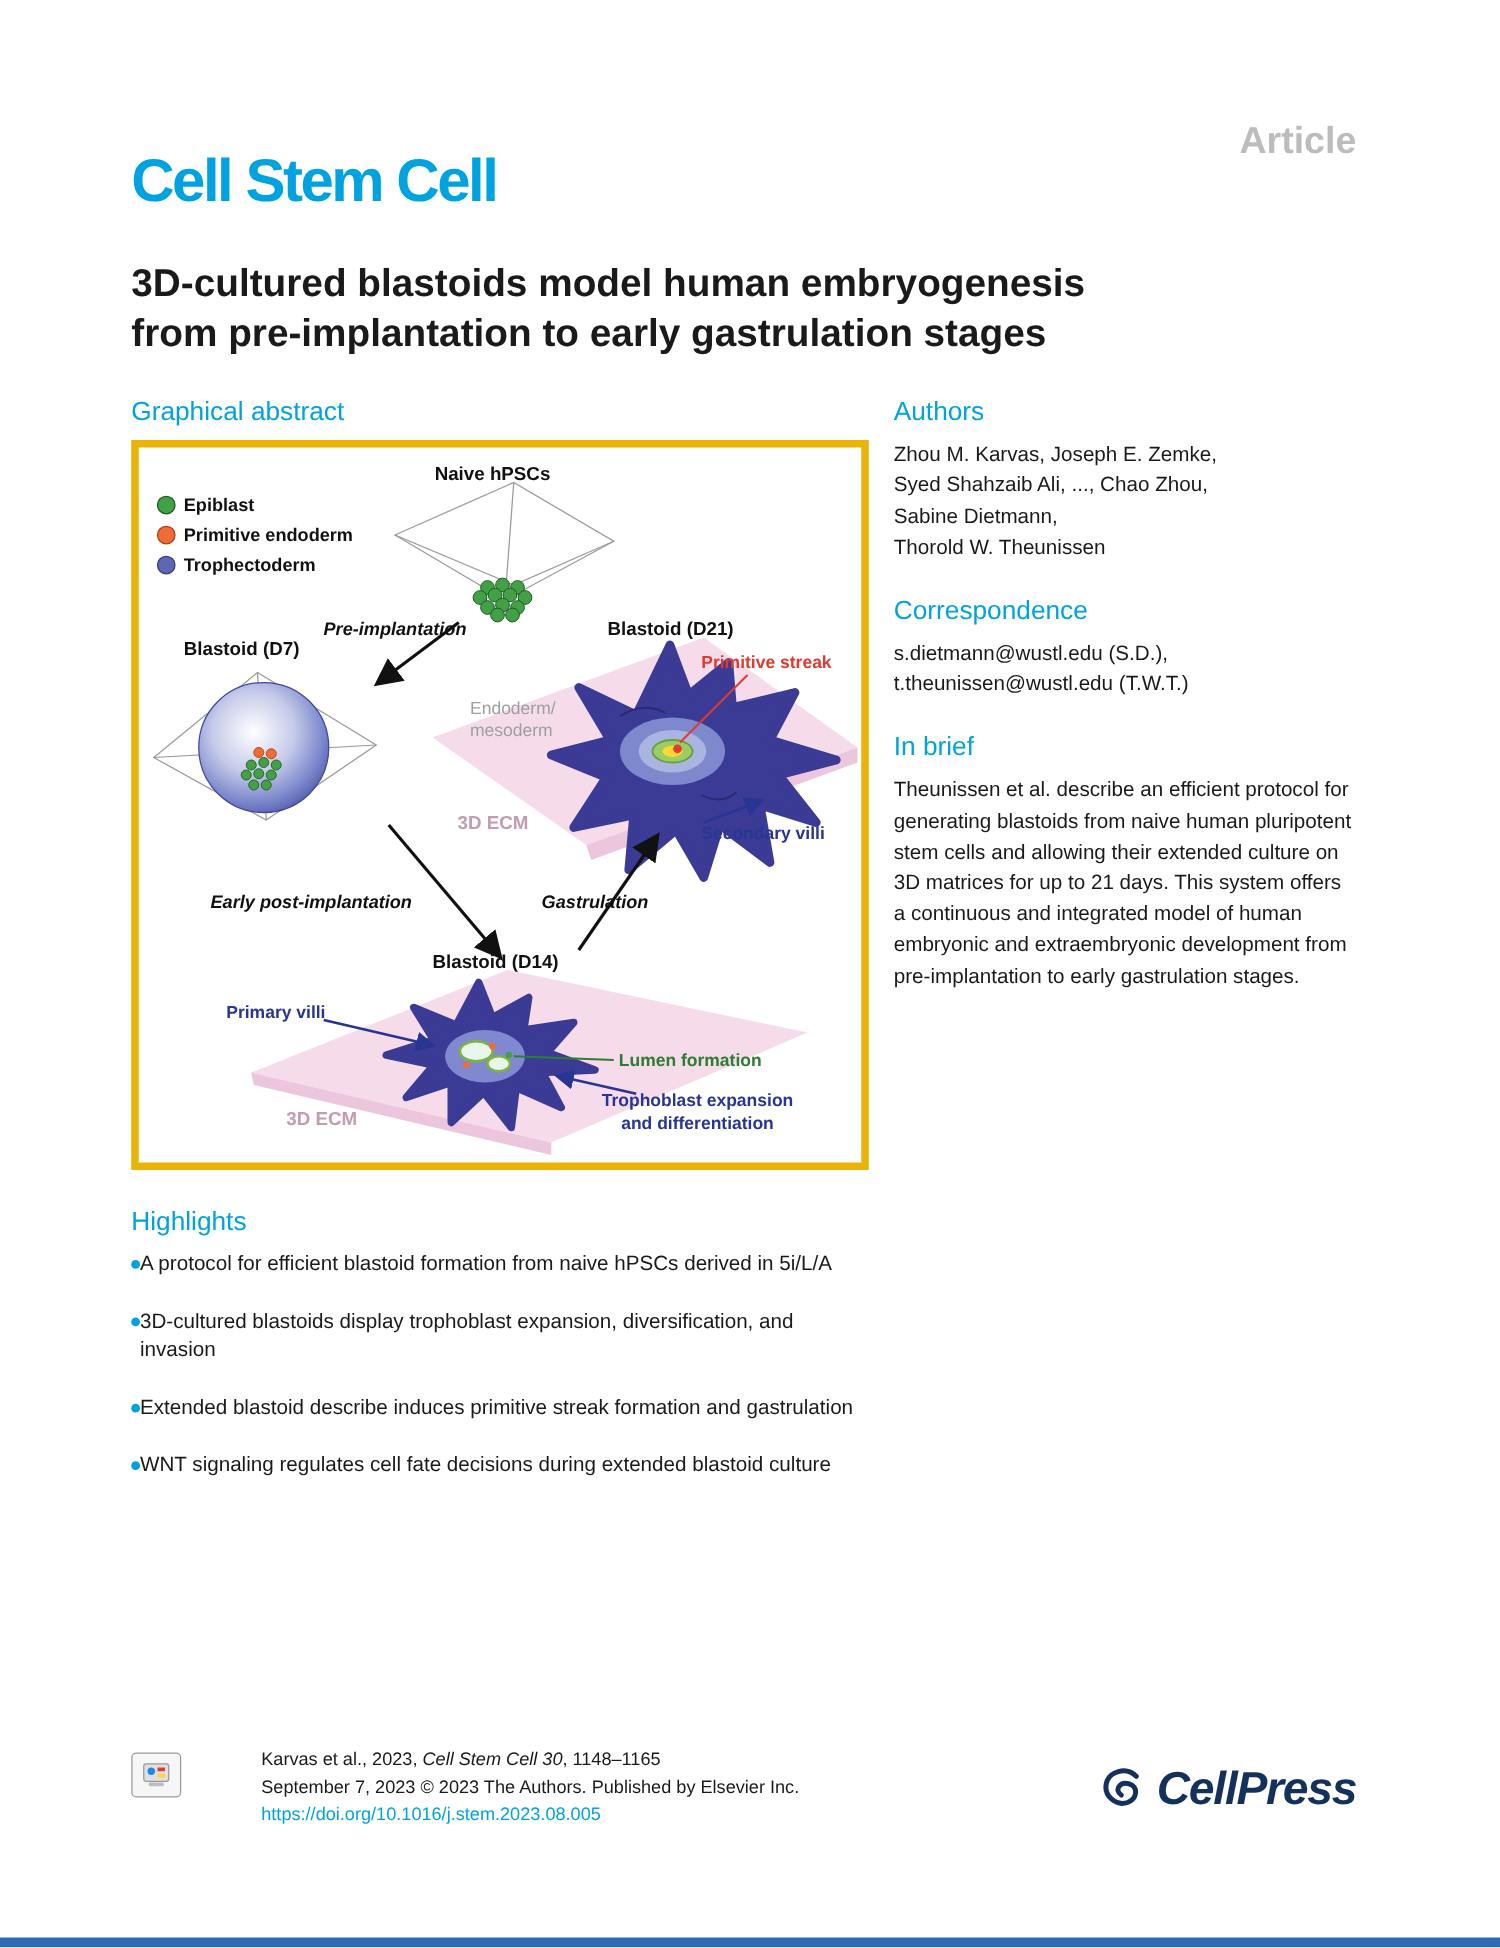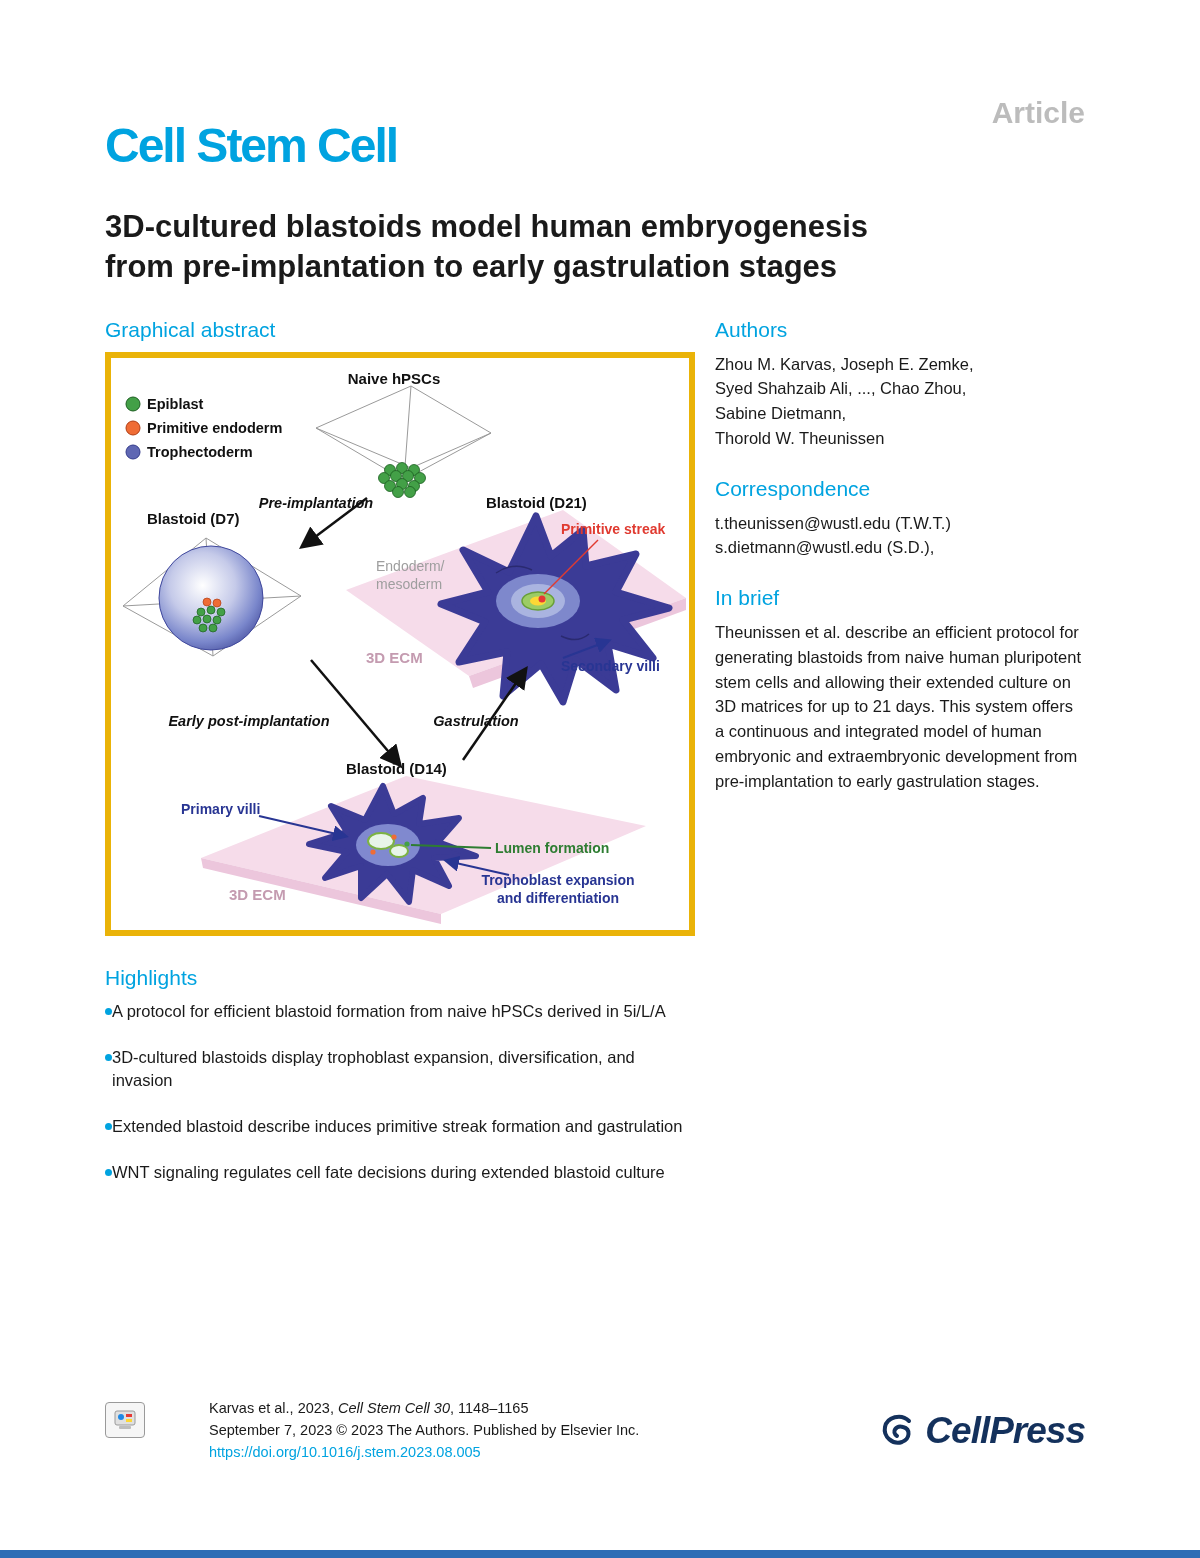--- a/index.html
+++ b/index.html
@@ -219,22 +219,22 @@
         <div class="authors-block">
           <h2 class="section-heading">Authors</h2>
           <p class="body-text">Zhou M. Karvas, Joseph E. Zemke,</p>
           <p class="body-text">Syed Shahzaib Ali, ..., Chao Zhou,</p>
           <p class="body-text">Sabine Dietmann,</p>
           <p class="body-text">Thorold W. Theunissen</p>
         </div>
 
         <div class="corr-block mt">
           <h2 class="section-heading">Correspondence</h2>
+          <p class="body-text">s.dietmann@wustl.edu (S.D.),</p>
           <p class="body-text">t.theunissen@wustl.edu (T.W.T.)</p>
-          <p class="body-text">s.dietmann@wustl.edu (S.D.),</p>
         </div>
 
         <div class="mt">
           <h2 class="section-heading">In brief</h2>
           <p class="body-text">Theunissen et al. describe an efficient protocol for generating blastoids from naive human pluripotent stem cells and allowing their extended culture on 3D matrices for up to 21 days. This system offers a continuous and integrated model of human embryonic and extraembryonic development from pre-implantation to early gastrulation stages.</p>
         </div>
       </div>
     </div>
   </div>
 

